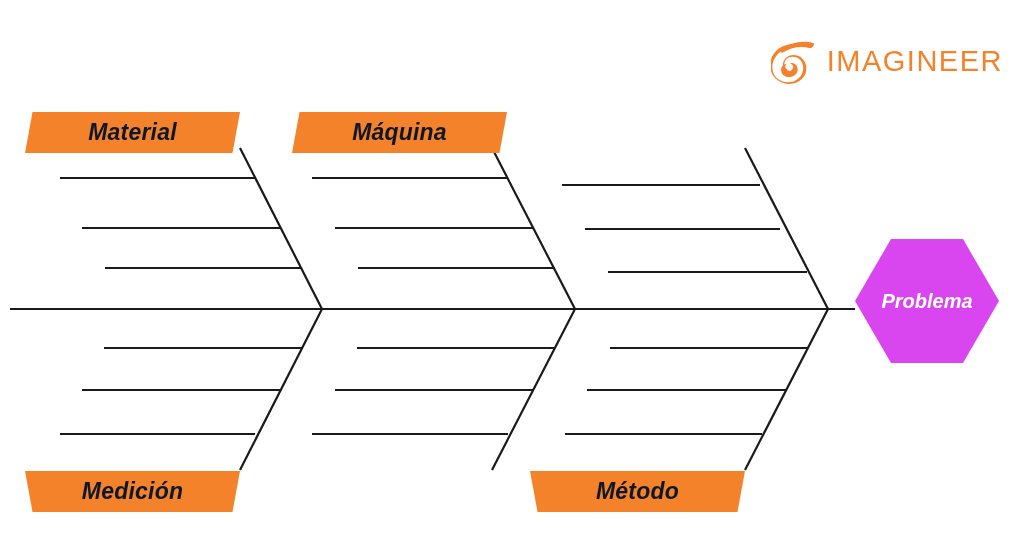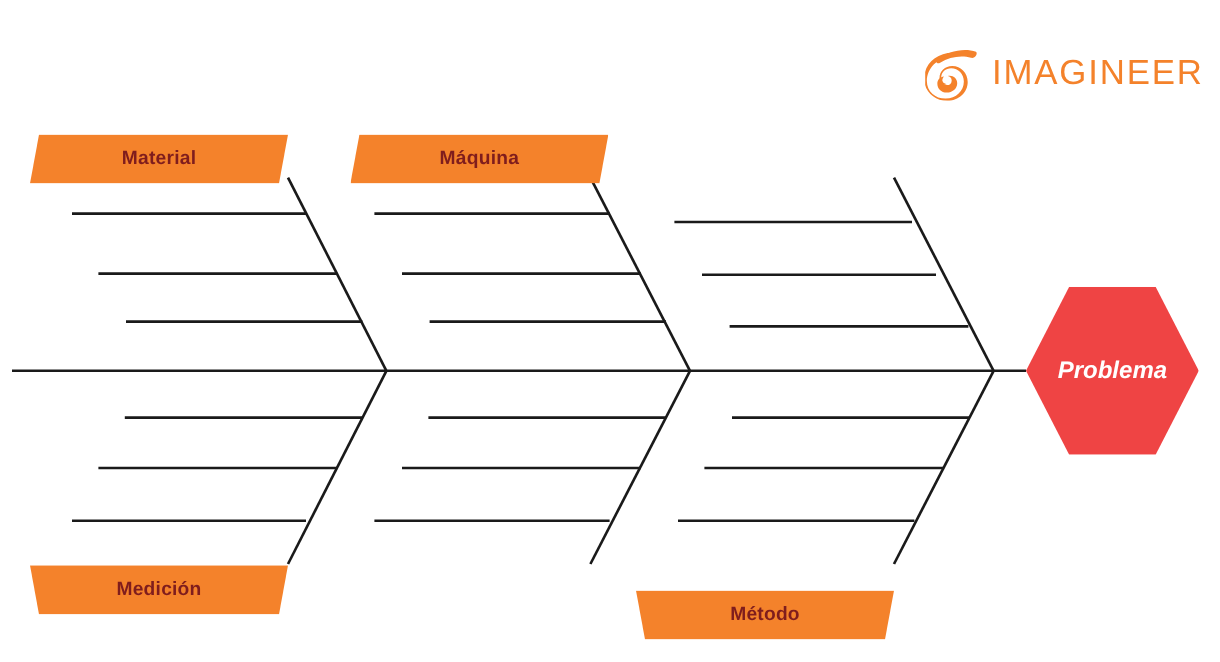--- a/index.html
+++ b/index.html
@@ -63,39 +63,40 @@
   }
   .banner-top {
     clip-path: polygon(3.5% 0%, 100% 0%, 96.5% 100%, 0% 100%);
   }
   .banner-bottom {
     clip-path: polygon(0% 0%, 100% 0%, 96.5% 100%, 3.5% 100%);
     align-items: center;
   }
   .banner-label {
     font-family: "Liberation Sans", sans-serif;
+    font-style: italic;
     font-weight: bold;
-    font-size: 16px;
-    color: #7f1d1d;
+    font-size: 23px;
+    color: #0f172a;
     white-space: nowrap;
     letter-spacing: 0.2px;
     line-height: 1;
     position: relative;
     z-index: 3;
   }
   .banner-label.overflow {
     transform: translateX(1px);
   }
 
   
   .hexagon {
     position: absolute;
     width: 144px;
-    height: 140px;
-    background: #ef4444;
+    height: 124px;
+    background: #d946ef;
     clip-path: polygon(25% 0%, 75% 0%, 100% 50%, 75% 100%, 25% 100%, 0% 50%);
     display: flex;
     align-items: center;
     justify-content: center;
   }
   .hexagon-label {
     font-family: "Liberation Sans", sans-serif;
     font-style: italic;
     font-weight: bold;
     font-size: 20px;
@@ -185,21 +186,21 @@
   <div class="banner banner-top" style="left:292px; top:112px; width:215px;">
     <span class="banner-label">Máquina</span>
   </div>
 
 
   <div class="banner banner-bottom" style="left:25px; top:471px; width:215px;">
     <span class="banner-label">Medición</span>
   </div>
 
 
-  <div class="banner banner-bottom" style="left:530px; top:492px; width:215px;">
+  <div class="banner banner-bottom" style="left:530px; top:471px; width:215px;">
     <span class="banner-label">Método</span>
   </div>
 
   <div class="hexagon" style="left:855px; top:239px;">
     <span class="hexagon-label">Problema</span>
   </div>
 
 </div>
 
 </body></html>

